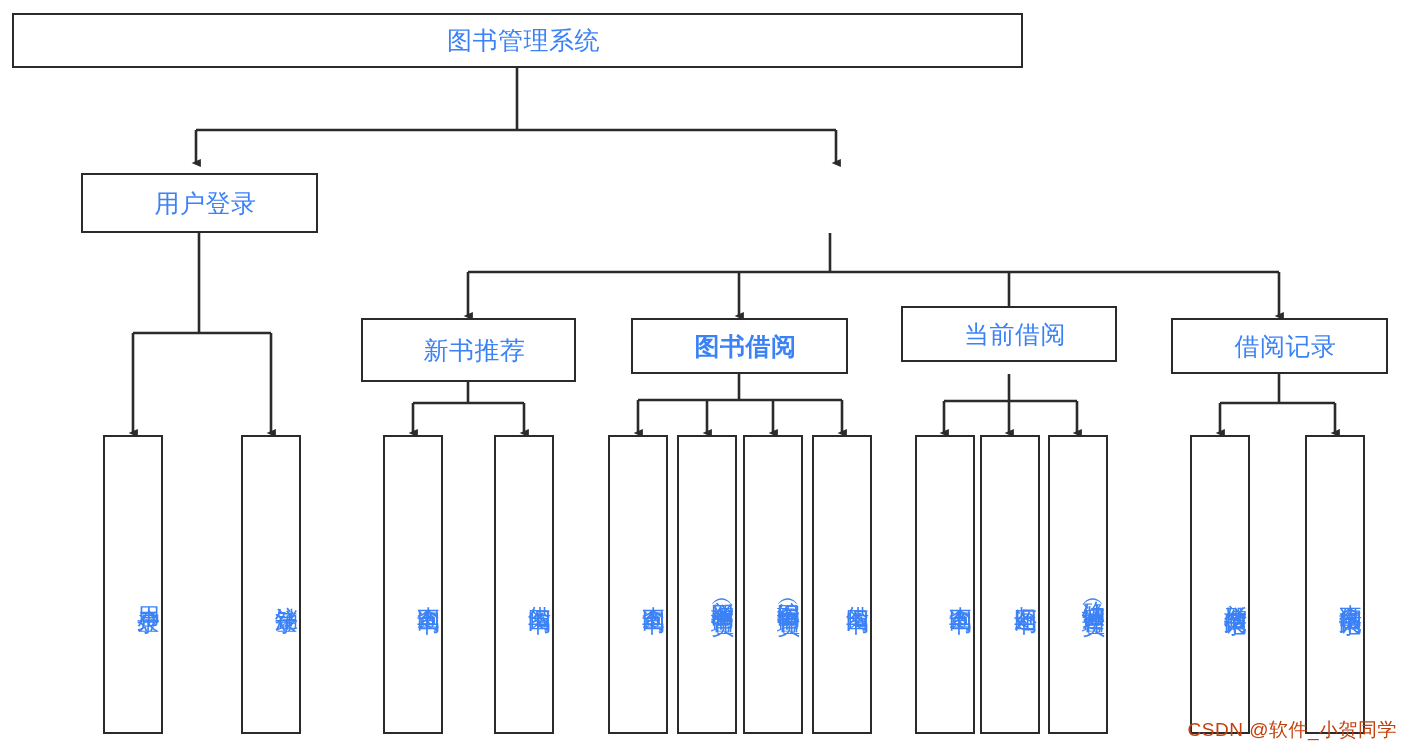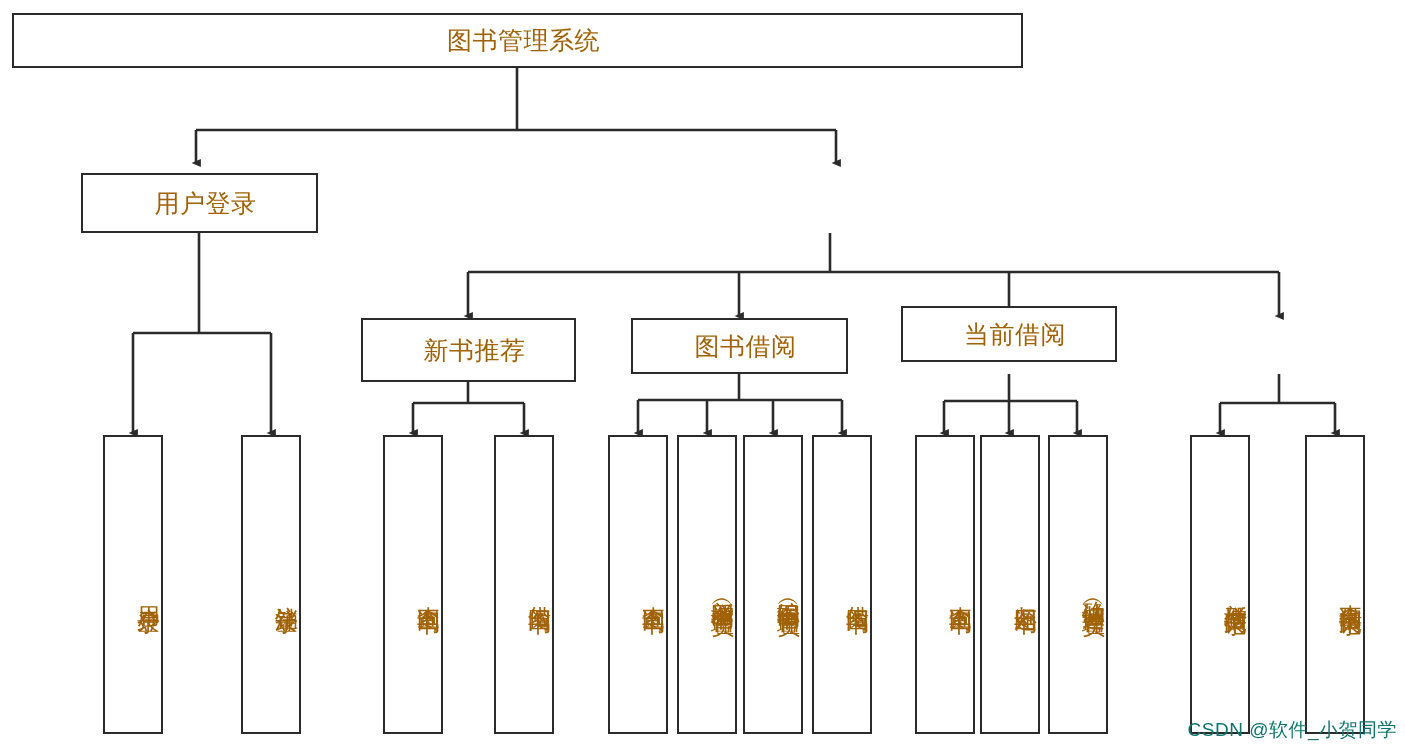--- a/index.html
+++ b/index.html
@@ -26,21 +26,21 @@
     pointer-events: none;
   }
   .node {
     position: absolute;
     box-sizing: border-box;
     border: 2.5px solid #2b2b2b;
     background: #ffffff;
     display: flex;
     align-items: center;
     justify-content: center;
-    color: #a16207;
+    color: #3b82f6;
     letter-spacing: 0.5px;
     padding-left: 12px;
   }
   .node.h {
     font-size: 25px;
   }
   .node.root {
     font-size: 25px;
   }
   .node.v {
@@ -56,21 +56,21 @@
   .node.v .lbl {
     writing-mode: vertical-rl;
     text-orientation: upright;
     display: block;
   }
   .watermark {
     position: absolute;
     right: 8px;
     bottom: 4px;
     font-size: 19px;
-    color: #0f766e;
+    color: #c2410c;
     white-space: nowrap;
     letter-spacing: 0.5px;
   }
 </style>
 </head>
 <body>
 
 <div id="canvas">
 
   <svg class="links" viewBox="0 0 1405 747">
@@ -129,28 +129,31 @@
 
   <div class="node h" style="left:81px; top:173px; width:237px; height:60px;">
     <span class="lbl">用户登录</span>
   </div>
 
 
   <div class="node h" style="left:361px; top:318px; width:215px; height:64px;">
     <span class="lbl">新书推荐</span>
   </div>
 
-  <div class="node h" style="left:631px; top:318px; width:217px; height:56px;">
+  <div class="node h" style="left:631px; top:318px; width:217px; height:56px;font-weight:bold;">
     <span class="lbl">图书借阅</span>
   </div>
 
   <div class="node h" style="left:901px; top:306px; width:216px; height:56px;">
     <span class="lbl">当前借阅</span>
   </div>
 
+  <div class="node h" style="left:1171px; top:318px; width:217px; height:56px;">
+    <span class="lbl">借阅记录</span>
+  </div>
 
   <div class="node v" style="left:103px; top:435px; width:60px; height:299px;">
     <span class="lbl">用户登录</span>
   </div>
 
   <div class="node v" style="left:241px; top:435px; width:60px; height:299px;">
     <span class="lbl">注销登录</span>
   </div>
 
   <div class="node v" style="left:383px; top:435px; width:60px; height:299px;">

